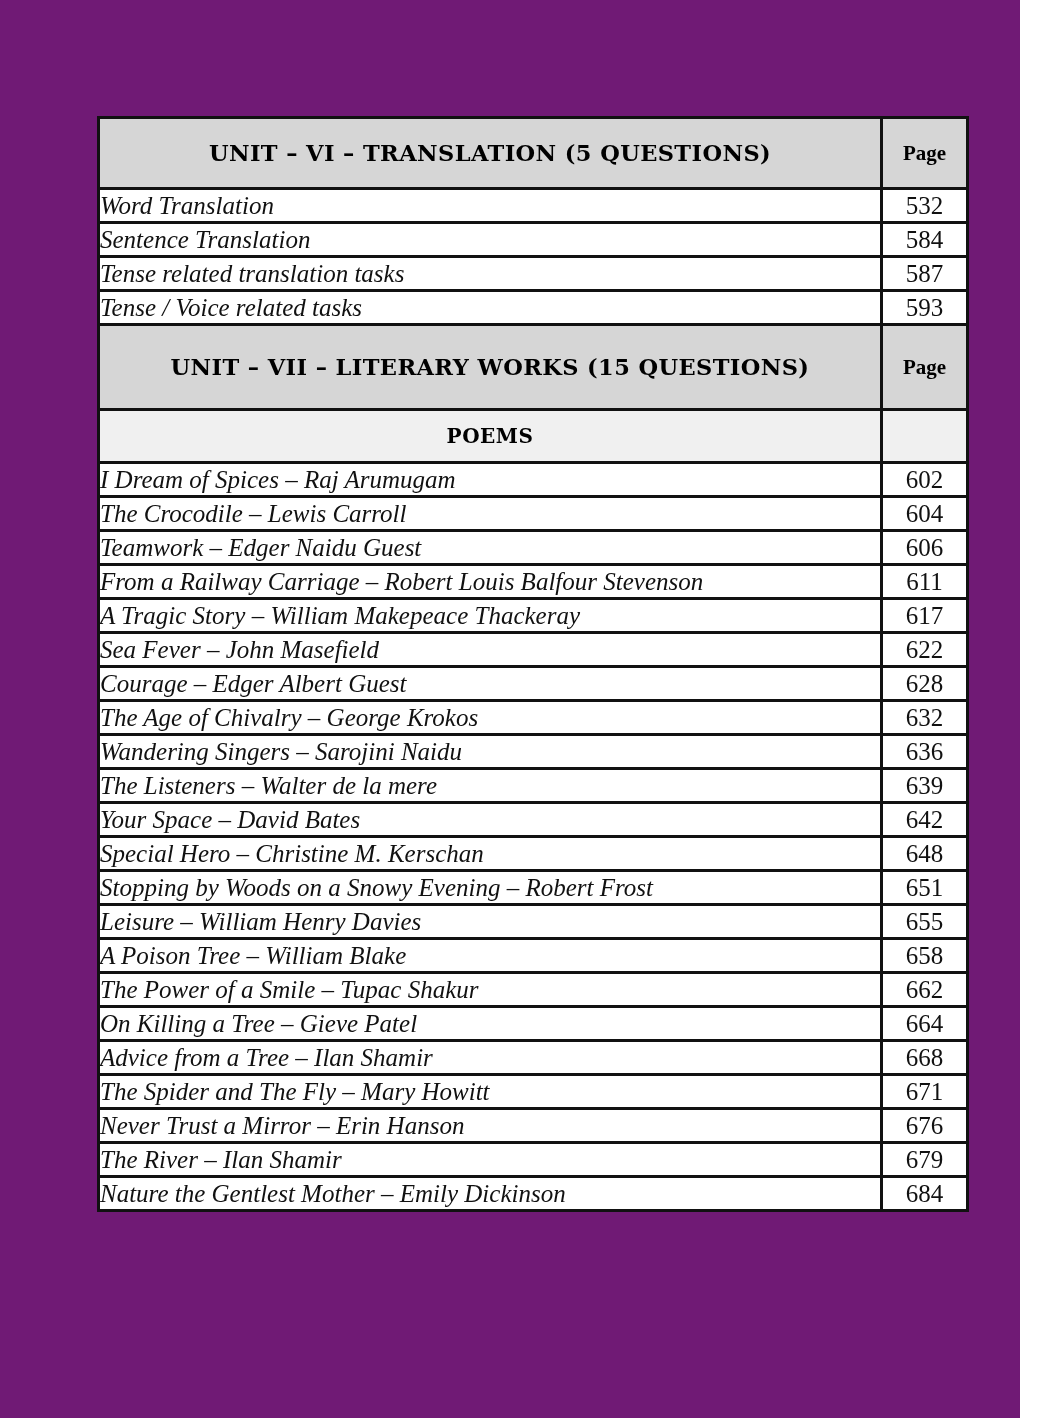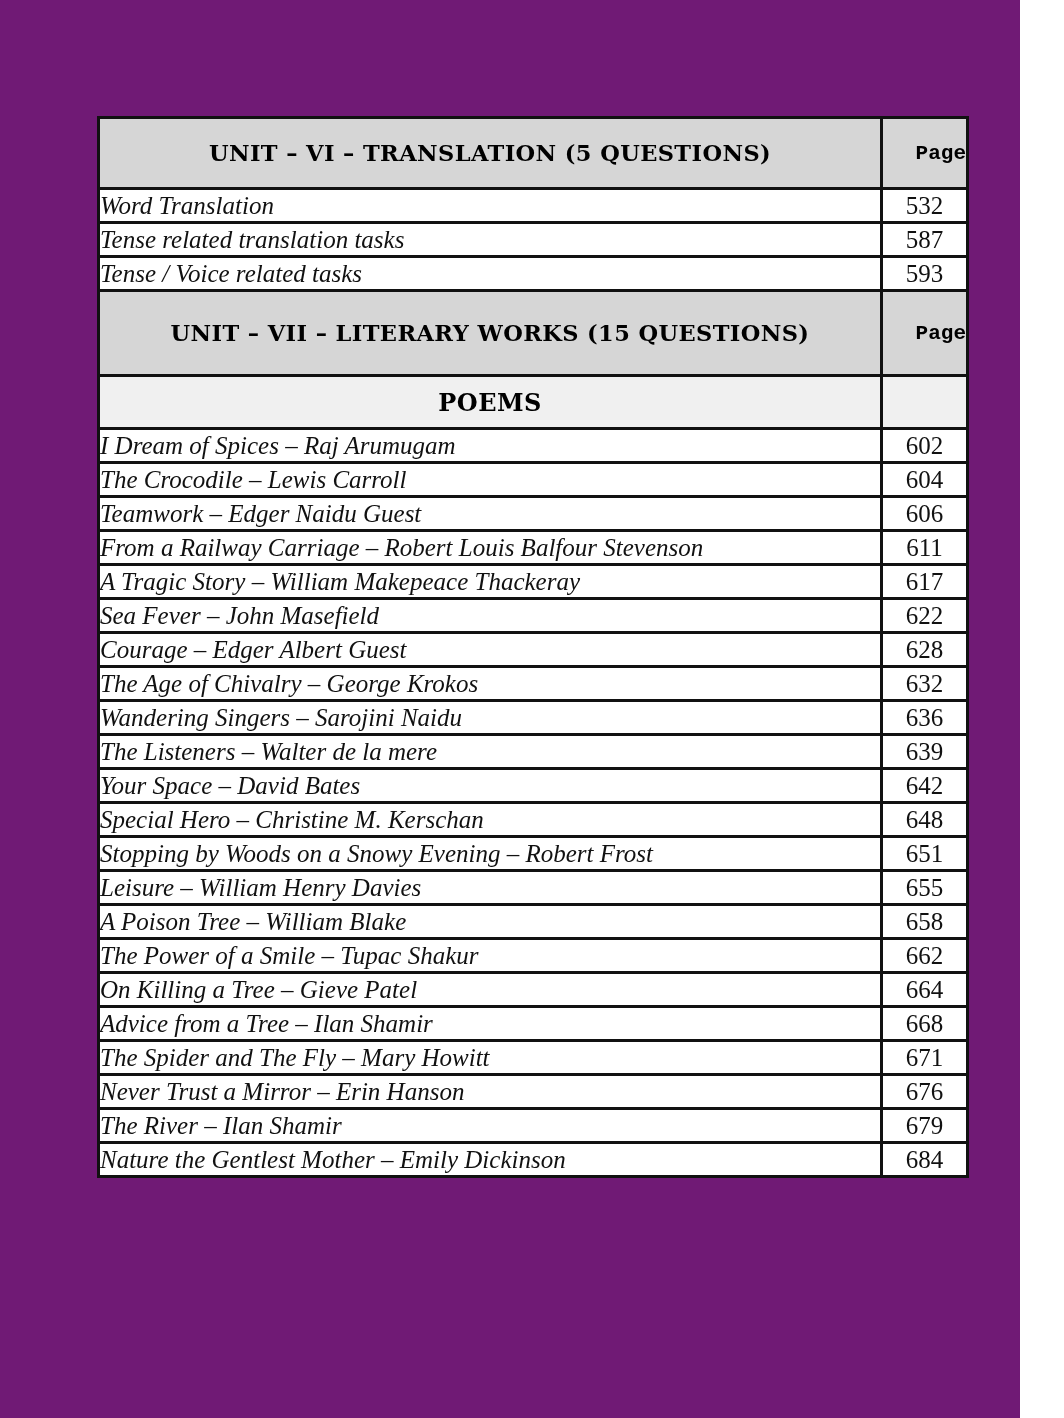--- a/index.html
+++ b/index.html
@@ -44,38 +44,38 @@
     text-align: center;
     font-family: "DejaVu Serif", "Liberation Serif", serif;
     font-weight: bold;
     font-size: 22.5px;
     letter-spacing: 0.4px;
     color: #000000;
     padding: 6px 10px;
   }
   .unit-page-cell {
     background: #d6d6d6;
-    text-align: right;
-    font-family: Liberation Mono, monospace;
+    text-align: center;
+    font-family: Liberation Serif, serif;
     font-weight: bold;
     font-size: 21px;
     color: #000000;
     vertical-align: bottom;
     padding-bottom: 11px;
   }
   .unit-vi .unit-title-cell { height: 68px; }
   .unit-vii .unit-title-cell { height: 82px; margin-left: 36px; }
 
   
   .sub-title-cell {
     background: #f0f0f0;
     text-align: center;
     font-family: "DejaVu Serif", "Liberation Serif", serif;
     font-weight: bold;
-    font-size: 24px;
+    font-size: 20px;
     letter-spacing: 0.5px;
     color: #000000;
     height: 50px;
     padding: 2px 10px;
   }
   .sub-page-cell {
     background: #f0f0f0;
     height: 50px;
   }
 
@@ -115,20 +115,24 @@
       <tr class="unit-vi">
         <td class="unit-title-cell">UNIT – VI – TRANSLATION (5 QUESTIONS)</td>
         <td class="unit-page-cell">Page</td>
       </tr>
 
       <tr>
         <td class="entry-title-cell">Word Translation</td>
         <td class="entry-page-cell">532</td>
       </tr>
       <tr>
+        <td class="entry-title-cell">Sentence Translation</td>
+        <td class="entry-page-cell">584</td>
+      </tr>
+      <tr>
         <td class="entry-title-cell">Tense related translation tasks</td>
         <td class="entry-page-cell">587</td>
       </tr>
       <tr>
         <td class="entry-title-cell">Tense / Voice related tasks</td>
         <td class="entry-page-cell">593</td>
       </tr>
 
       <tr class="unit-vii">
         <td class="unit-title-cell">UNIT – VII – LITERARY WORKS (15 QUESTIONS)</td>

